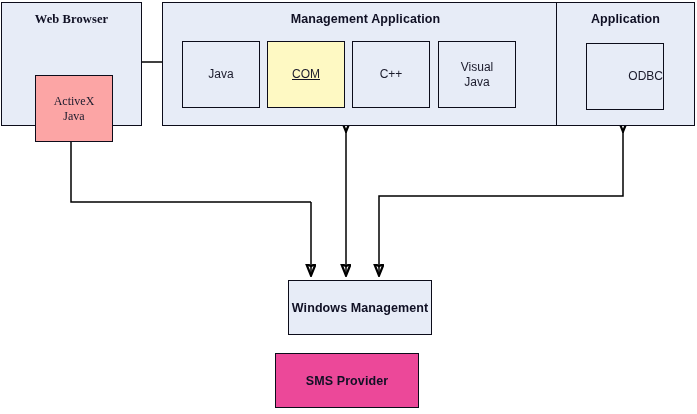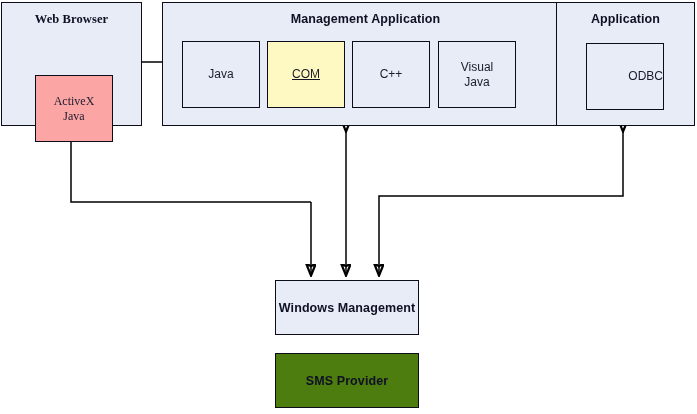--- a/index.html
+++ b/index.html
@@ -126,21 +126,21 @@
     </div>
   </div>
 
   <div class="box group-box" id="g-application" style="left: 556px; top: 2px; width: 139px; height: 124px; background: rgb(231, 236, 247); border-color: rgb(12, 12, 26);">
     <div class="group-title">Application</div>
     <div class="box leaf-box" id="c-odbc" style="left: 29px; top: 40px; width: 78px; height: 67px; background: rgb(231, 236, 247); border-color: rgb(12, 12, 26); justify-content: flex-end;">
       <span class="leaf-label">ODBC</span>
     </div>
   </div>
 
-  <div class="box leaf-box" id="s-windows-management" style="left: 275px; top: 280px; width: 144px; height: 55px; background: rgb(231, 236, 247); border-color: rgb(12, 12, 26);">
+  <div class="box leaf-box" id="s-windows-management" style="left: 288px; top: 280px; width: 144px; height: 55px; background: rgb(231, 236, 247); border-color: rgb(12, 12, 26);">
     <span class="bold-box-label">Windows Management</span>
   </div>
 
-  <div class="box leaf-box" id="s-sms-provider" style="left: 275px; top: 353px; width: 144px; height: 55px; background: #4d7c0f; border-color: rgb(12, 12, 26);">
+  <div class="box leaf-box" id="s-sms-provider" style="left: 275px; top: 353px; width: 144px; height: 55px; background: #ec4899; border-color: rgb(12, 12, 26);">
     <span class="bold-box-label">SMS Provider</span>
   </div>
 
 </div>
 
 </body></html>

